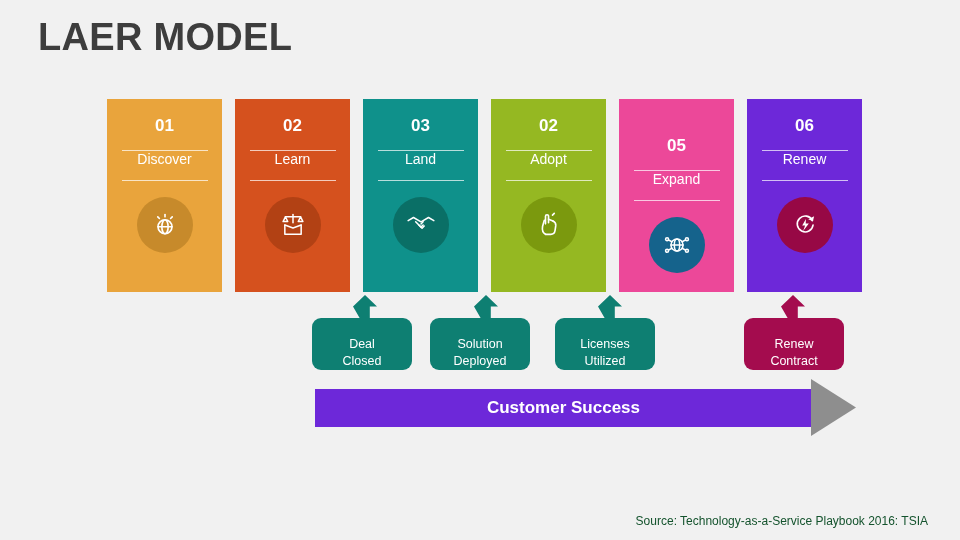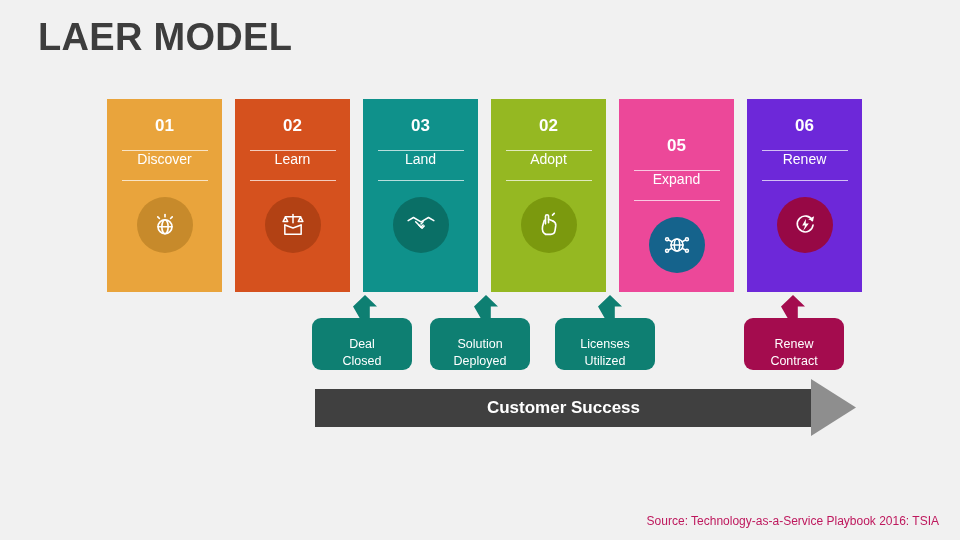--- a/index.html
+++ b/index.html
@@ -102,24 +102,24 @@
   .banner-head {
     position: absolute;
     left: 811px;
     top: 379px;
     width: 45px;
     height: 57px;
     clip-path: polygon(0 0, 100% 50%, 0 100%);
   }
   .source {
     position: absolute;
-    right: 21px;
+    right: 32px;
     bottom: 12px;
     font-size: 12px;
-    color: #be185d;
+    color: #14532d;
   }
 </style>
 </head>
 <body>
 
 <div class="slide">
 
   <div class="title">LAER MODEL</div>
 
   <div class="cards">
@@ -254,20 +254,20 @@
   </div>
   <div class="callout" style="left: 555px; background-color: rgb(14, 127, 114);">
     <span>Licenses</span>
     <span>Utilized</span>
   </div>
   <div class="callout" style="left: 744px; background-color: rgb(164, 12, 78);">
     <span>Renew</span>
     <span>Contract</span>
   </div>
 
-  <div class="banner-body" style="background-color: #404040;">
+  <div class="banner-body" style="background-color: #6d28d9;">
     <span>Customer Success</span>
   </div>
   <div class="banner-head" style="background-color: rgb(142, 142, 142);"></div>
 
   <div class="source">Source: Technology-as-a-Service Playbook 2016: TSIA</div>
 
 </div>
 
 </body></html>

